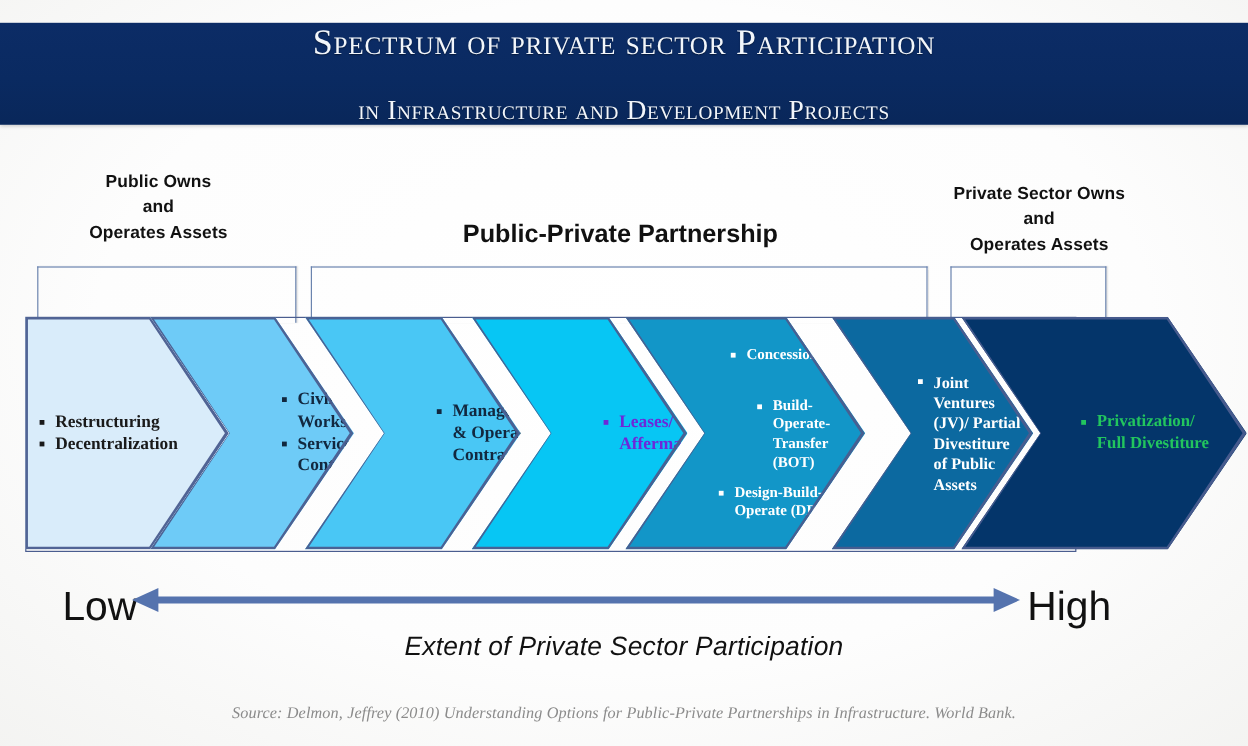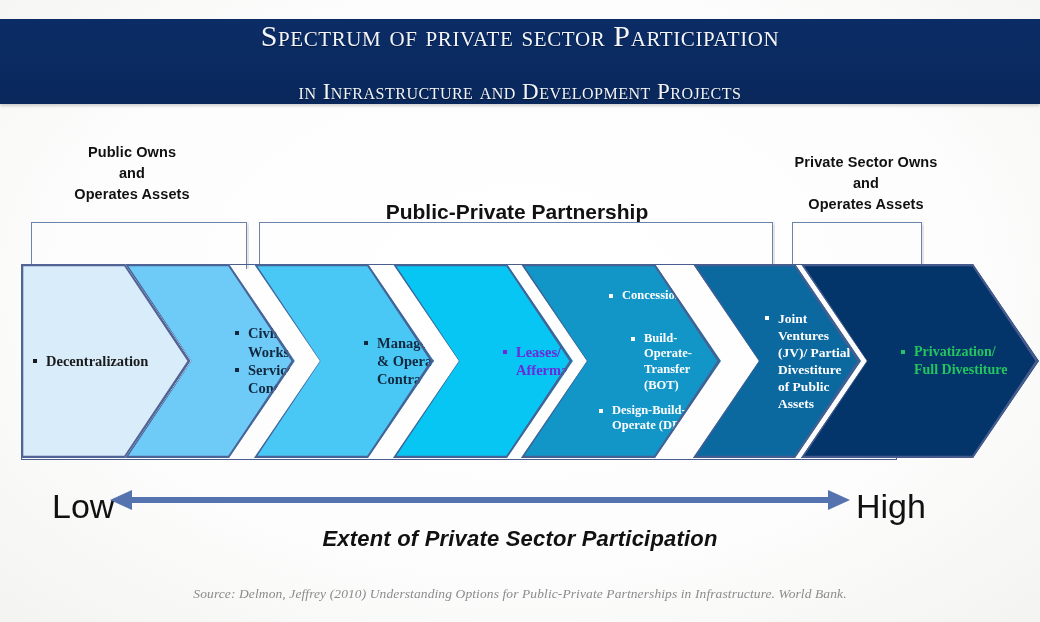--- a/index.html
+++ b/index.html
@@ -83,21 +83,21 @@
   .chev li.cont::before{display:none;}
 
   
   .lowlabel,.highlabel{
     position:absolute;font-size:34px;font-weight:normal;color:#111;
     font-family:"Liberation Sans", sans-serif;
   }
   .arrow-wrap{position:absolute;left:110px;top:488px;width:740px;height:24px;}
   .axis-caption{
     position:absolute;left:0;top:526px;width:1040px;text-align:center;
-    font-size:22px;font-weight:bold;font-style:italic;color:#111;
+    font-size:22px;font-weight:normal;font-style:italic;color:#111;
     font-family:"Liberation Sans", sans-serif;letter-spacing:.2px;
   }
   .source{
     position:absolute;left:0;top:586px;width:1040px;text-align:center;
     font-family:"Liberation Serif", serif;font-style:italic;
     font-size:13.5px;color:#8b8b8b;letter-spacing:.1px;
   }
 </style>
 </head>
 <body>
@@ -108,41 +108,42 @@
     <div class="title-line1">Spectrum of private sector Participation</div>
     <div class="title-line2">in Infrastructure and Development Projects</div>
   </div>
 
   <div class="grp-label small" style="left:46px;top:142px;width:172px;">
     <div>Public Owns</div>
     <div>and</div>
     <div>Operates Assets</div>
   </div>
 
-  <div class="grp-label big" style="left:262px;top:200px;width:510px;">
+  <div class="grp-label big" style="left:262px;top:184px;width:510px;">
     <div>Public-Private Partnership</div>
   </div>
 
   <div class="grp-label small" style="left:760px;top:152px;width:212px;">
     <div>Private Sector Owns</div>
     <div>and</div>
     <div>Operates Assets</div>
   </div>
 
   <div class="bracket" style="left:31px;top:222px;width:214px;height:46px;"></div>
   <div class="bracket" style="left:259px;top:222px;width:512px;height:46px;"></div>
   <div class="bracket" style="left:792px;top:222px;width:128px;height:46px;"></div>
 
   <div class="chev-frame"></div>
 
   <div class="chev-band">
 
     <div class="chev" id="chev0" style="left: 0px; width: 170px; background: rgb(217, 236, 250); color: rgb(26, 26, 26); clip-path: polygon(0% 0%, 61.1765% 0%, 100% 50%, 61.1765% 100%, 0% 100%); z-index: 20;">
       <div class="inner" style="padding-left:12px;">
         <ul style="font-size:14.5px;">
+          <li>Restructuring</li>
           <li>Decentralization</li>
         </ul>
       </div>
     <svg width="170" height="194" viewBox="0 0 170 194" style="position: absolute; left: 0px; top: 0px; pointer-events: none; z-index: 3;">
           <path d="M1,1 L104,1 L168,97 L104,193 L1,193 Z" fill="none" stroke="#4a5d8f" stroke-width="2.6" stroke-opacity="0.95"></path>
         </svg>
       </div>
 
     <div class="chev" id="chev1" style="left: 104px; width: 170px; background: rgb(110, 203, 247); color: rgb(18, 40, 63); clip-path: polygon(0% 0%, 61.1765% 0%, 100% 50%, 61.1765% 100%, 0% 100%, 38.8235% 50%); z-index: 19;">
       <div class="inner" style="padding-left:110px;">

